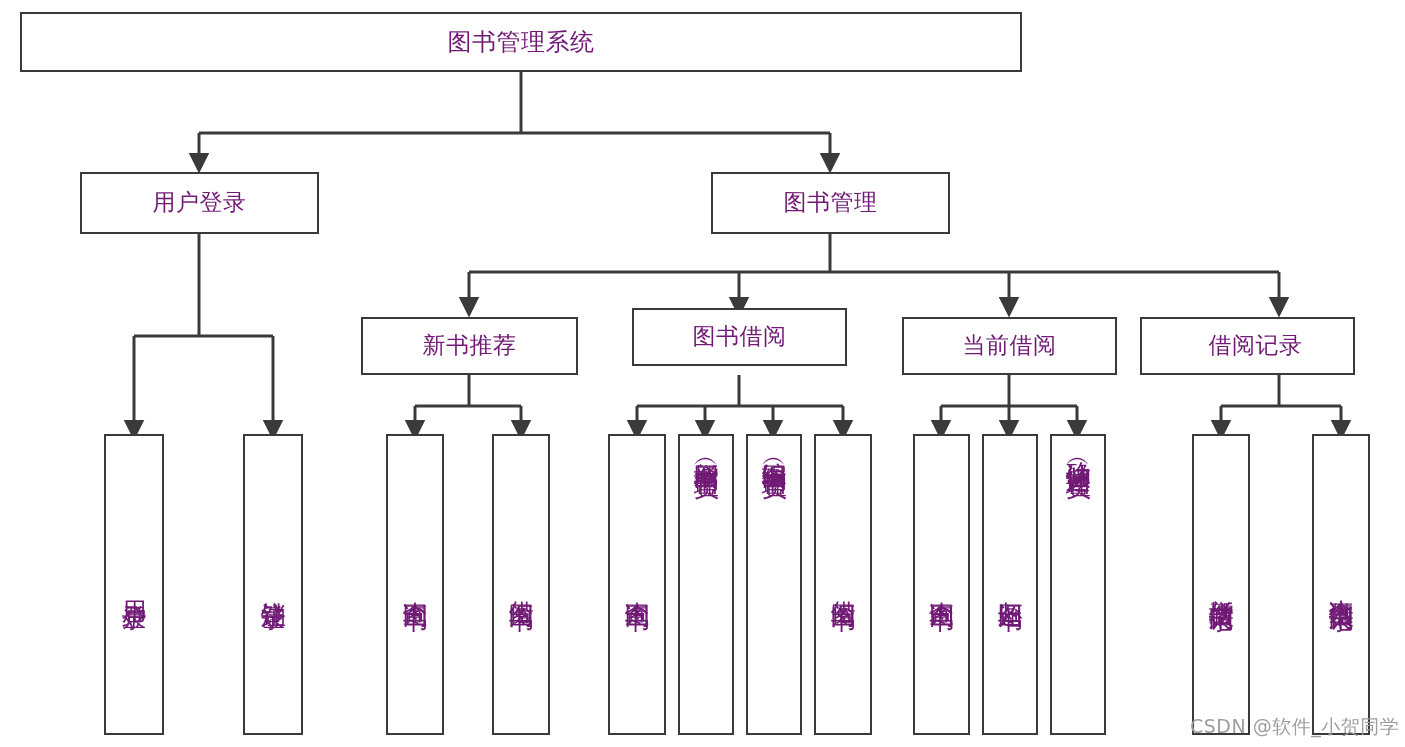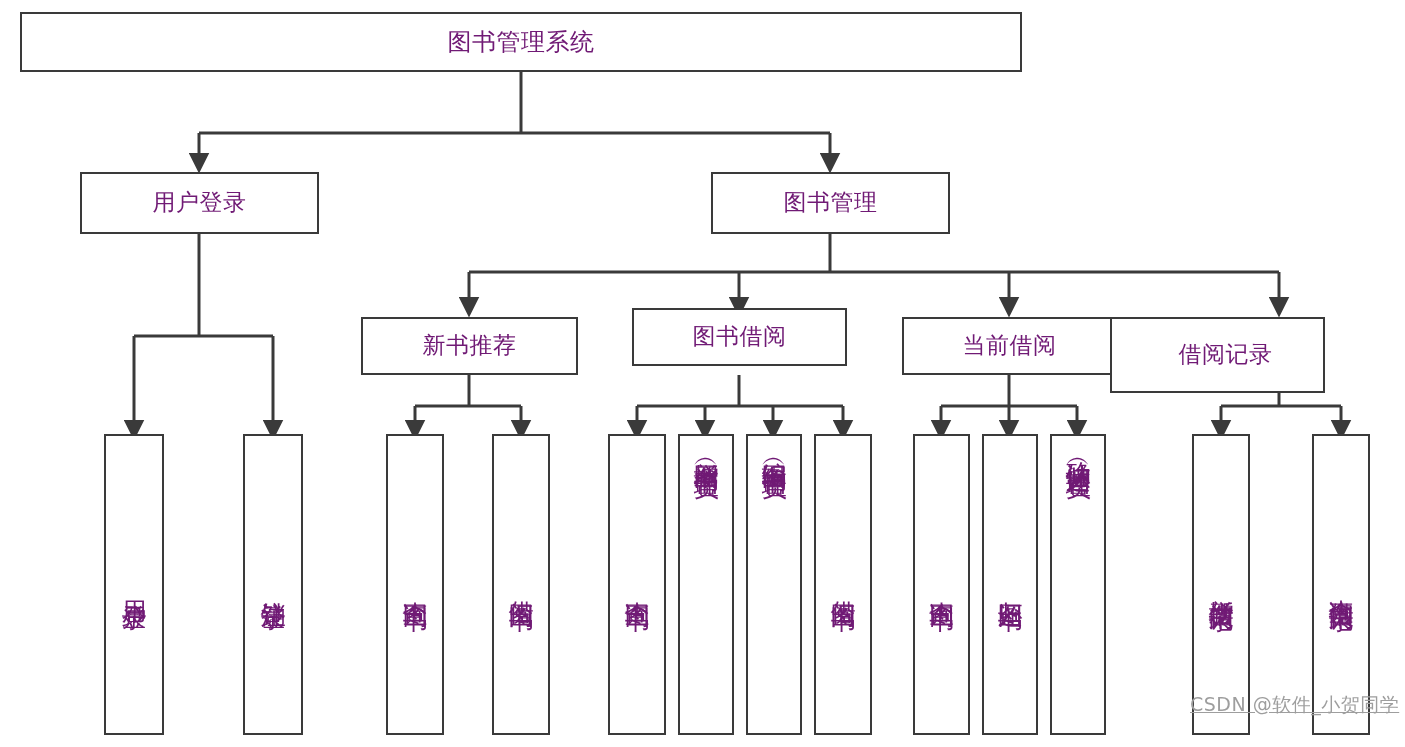--- a/index.html
+++ b/index.html
@@ -149,21 +149,21 @@
   </div>
 
   <div class="node horiz" style="left:632px; top:308px; width:215px; height:58px;">
     <span class="label">图书借阅</span>
   </div>
 
   <div class="node horiz" style="left:902px; top:317px; width:215px; height:58px;">
     <span class="label">当前借阅</span>
   </div>
 
-  <div class="node horiz" style="left:1110px; top:317px; width:215px; height:76px;padding-left:16px;">
+  <div class="node horiz" style="left:1140px; top:317px; width:215px; height:58px;padding-left:16px;">
     <span class="label">借阅记录</span>
   </div>
 
   <div class="node vert mid" style="left:104px; top:434px; width:60px; height:301px;">
     <span class="label">用户登录</span>
   </div>
 
   <div class="node vert mid" style="left:243px; top:434px; width:60px; height:301px;">
     <span class="label">注销登录</span>
   </div>
@@ -205,15 +205,15 @@
   </div>
 
   <div class="node vert mid" style="left:1192px; top:434px; width:58px; height:301px;">
     <span class="label">新增借阅记录</span>
   </div>
 
   <div class="node vert mid" style="left:1312px; top:434px; width:58px; height:301px;">
     <span class="label">查询借阅记录</span>
   </div>
 
-  <div class="watermark" style="left:1190px; top:692px;text-decoration:underline;">CSDN @软件_小贺同学</div>
+  <div class="watermark" style="left:1190px; top:714px;">CSDN @软件_小贺同学</div>
 
 </div>
 
 </body></html>

